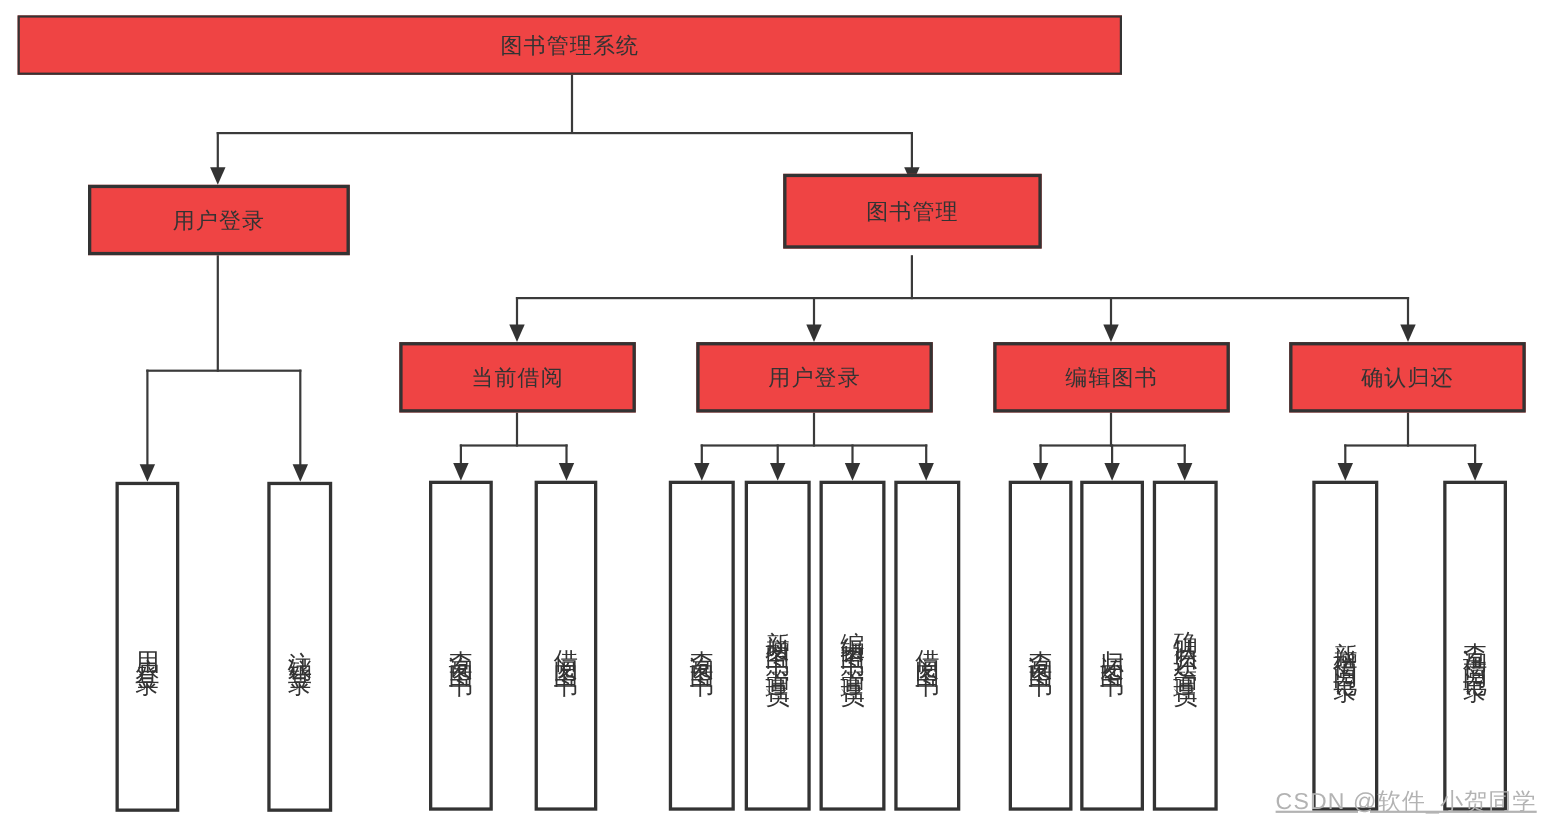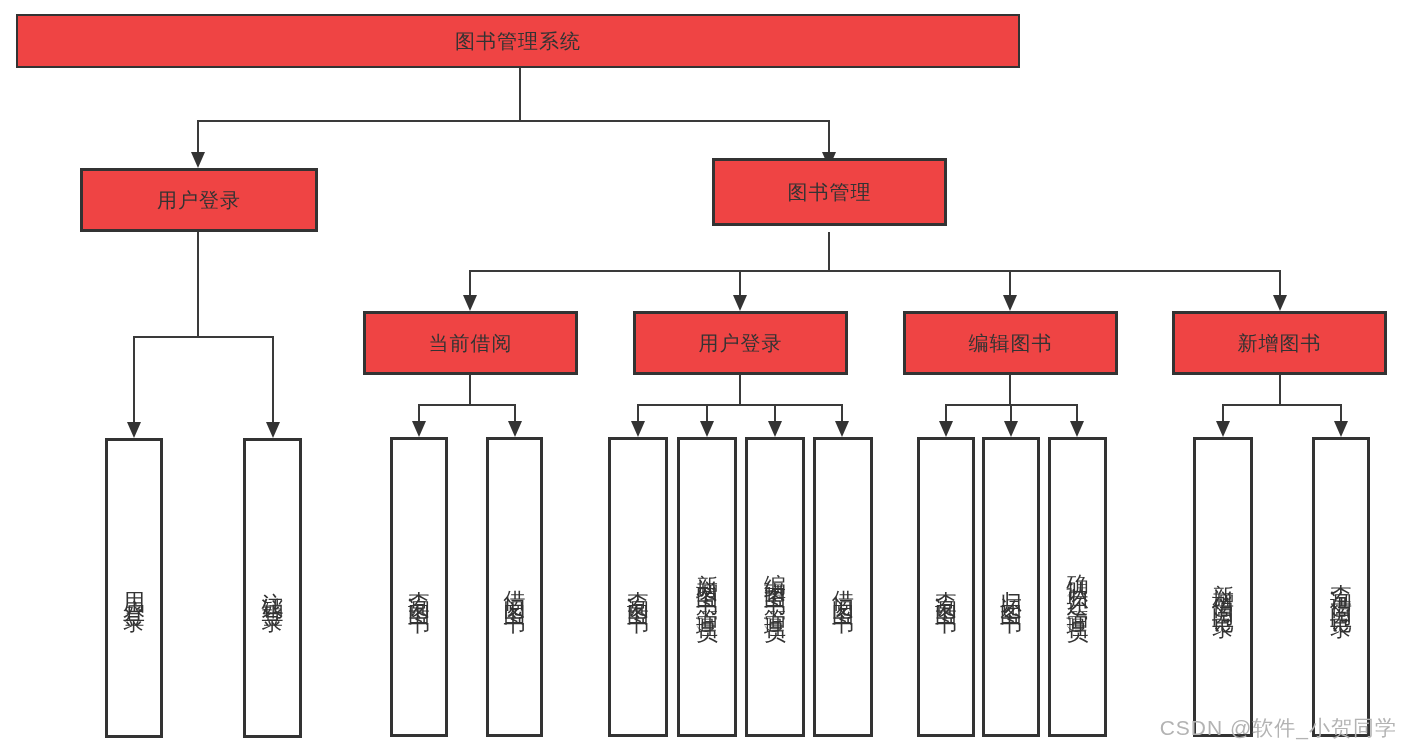--- a/index.html
+++ b/index.html
@@ -54,20 +54,21 @@
   }
   .watermark {
     position: absolute;
     right: 8px;
     top: 714px;
     font-size: 21px;
     color: #b3b3b3;
     letter-spacing: 1px;
     z-index: 5;
     white-space: nowrap;
+    text-decoration: underline;
   }
 </style>
 </head>
 <body>
 
 <div class="canvas">
 
   <div class="box root" style="left:16px; top:14px; width:1004px; height:54px;">图书管理系统</div>
 
   <div class="vl" style="left:519px; top:68px; height:52px;"></div>
@@ -94,21 +95,21 @@
   <div class="vl" style="left:739px; top:270px; height:27px;"></div>
   <div class="arrow" style="left:733px; top:295px;"></div>
   <div class="vl" style="left:1009px; top:270px; height:27px;"></div>
   <div class="arrow" style="left:1003px; top:295px;"></div>
   <div class="vl" style="left:1279px; top:270px; height:27px;"></div>
   <div class="arrow" style="left:1273px; top:295px;"></div>
 
   <div class="box" style="left:363px; top:311px; width:215px; height:64px;">当前借阅</div>
   <div class="box" style="left:633px; top:311px; width:215px; height:64px;">用户登录</div>
   <div class="box" style="left:903px; top:311px; width:215px; height:64px;">编辑图书</div>
-  <div class="box" style="left:1172px; top:311px; width:215px; height:64px;">新增图书</div>
+  <div class="box" style="left:1172px; top:311px; width:215px; height:64px;">确认归还</div>
 
   <div class="vl" style="left:469px; top:375px; height:31px;"></div>
   <div class="hl" style="left:418px; top:404px; width:98px;"></div>
   <div class="vl" style="left:418px; top:404px; height:19px;"></div>
   <div class="arrow" style="left:412px; top:421px;"></div>
   <div class="vl" style="left:514px; top:404px; height:19px;"></div>
   <div class="arrow" style="left:508px; top:421px;"></div>
 
   <div class="vl" style="left:739px; top:375px; height:31px;"></div>
   <div class="hl" style="left:637px; top:404px; width:206px;"></div>

